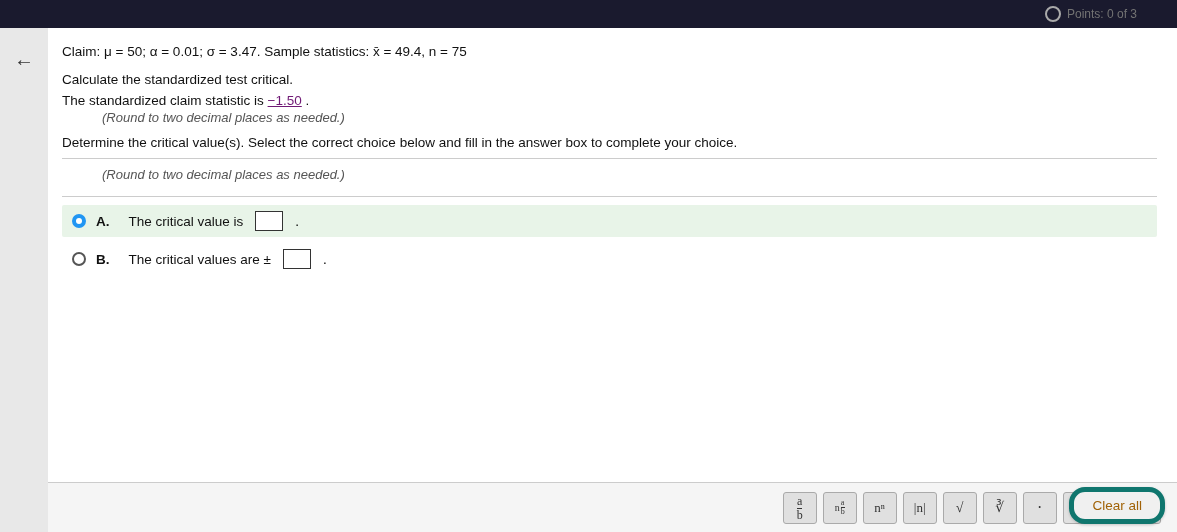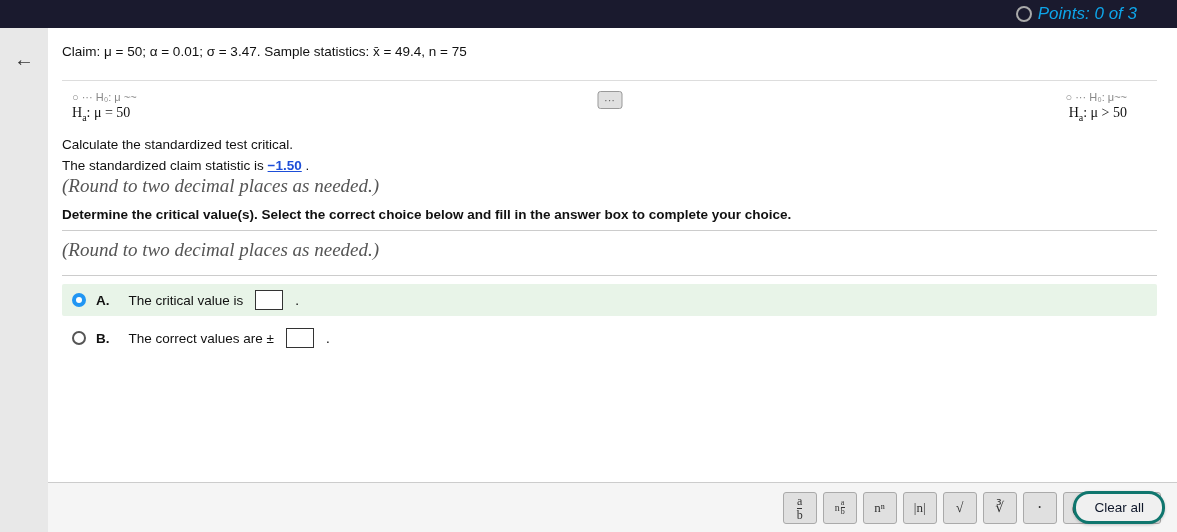--- a/index.html
+++ b/index.html
@@ -19,24 +19,23 @@
       left: 0;
       height: 28px;
       background: #1a1a2e;
       display: flex;
       align-items: center;
       justify-content: flex-end;
       padding-right: 40px;
     }
 
     .points-label {
-      color: #0ea5e9;
-      font-size: 17px;
-      font-family: Arial, sans-serif;
-      font-style: italic;
+      color: #737373;
+      font-size: 12px;
+      font-family: Arial, sans-serif;
     }
 
     .circle-icon {
       width: 16px;
       height: 16px;
       border: 2px solid #aaa;
       border-radius: 50%;
       display: inline-flex;
       align-items: center;
       justify-content: center;
@@ -84,21 +83,21 @@
       color: #111;
       line-height: 1.5;
       margin-bottom: 6px;
       font-family: Arial, sans-serif;
     }
 
     .claim-text {
       font-size: 13.5px;
       color: #111;
       line-height: 1.5;
-      margin-bottom: 18px;
+      margin-bottom: 10px;
       font-family: Arial, sans-serif;
     }
 
     .hypothesis-section {
       display: flex;
       flex-direction: row;
       align-items: flex-start;
       margin-bottom: 14px;
       border-top: 1px solid #ddd;
       padding-top: 10px;
@@ -159,40 +158,40 @@
     }
 
     .stat-row {
       font-size: 13.5px;
       color: #111;
       margin-bottom: 2px;
       font-family: Arial, sans-serif;
     }
 
     .stat-value {
-      color: #1d4ed8;
-      font-weight: bold;
+      color: #701a75;
+      font-weight: normal;
       font-family: Arial, sans-serif;
       text-decoration: underline;
     }
 
     .italic-note {
       font-style: italic;
       color: #555;
-      font-size: 19px;
-      font-family: Liberation Serif, serif;
+      font-size: 13px;
+      font-family: Liberation Sans, sans-serif;
       margin-bottom: 10px;
+      margin-left: 40px;
     }
 
     .critical-section-label {
       font-size: 13.5px;
       color: #111;
       font-family: Arial, sans-serif;
       margin-bottom: 4px;
-      font-weight: bold;
     }
 
     .divider {
       border: none;
       border-top: 1px solid #ccc;
       margin: 4px 0 8px 0;
     }
 
     .option-row {
       display: flex;
@@ -309,26 +308,26 @@
       font-size: 13px;
       color: #333;
       font-family: Arial, sans-serif;
     }
 
     .clear-all-btn {
       position: absolute;
       bottom: 8px;
       right: 12px;
       background: #f0f0f0;
-      border: 3px solid #0f766e;
+      border: 5px solid #0f766e;
       border-radius: 16px;
       padding: 6px 18px;
       font-size: 13.5px;
       font-family: Arial, sans-serif;
-      color: #0f172a;
+      color: #a16207;
       cursor: pointer;
       box-shadow: 0 1px 3px rgba(0,0,0,0.2);
     }
 
     sub, sup {
       font-size: 10px;
     }
   </style>
 </head>
 <body>
@@ -343,43 +342,20 @@
   <div class="left-arrow-col">
     <span class="back-arrow">←</span>
   </div>
 
   <div class="content-area">
 
     <div class="claim-text">
       Claim: μ = 50; α = 0.01; σ = 3.47. Sample statistics: x̄ = 49.4, n = 75
     </div>
 
-    <div class="hypothesis-section">
-      <div class="hyp-left">
-        <div class="hyp-radio-row">
-          <span style="font-size:11px;color:#888;">○ ··· H₀: μ ~~</span>
-        </div>
-        <div class="hyp-main">
-          H<sub>a</sub>: μ = 50
-        </div>
-      </div>
-
-      <div class="expand-btn">
-        <span>···</span>
-      </div>
-
-      <div class="hyp-right">
-        <div class="hyp-radio-row">
-          <span style="font-size:11px;color:#888;">○ ··· H₀: μ~~</span>
-        </div>
-        <div class="hyp-main">
-          H<sub>a</sub>: μ &gt; 50
-        </div>
-      </div>
-    </div>
 
     <div class="section-label">Calculate the standardized test critical.</div>
 
     <div class="stat-row">
       <span>The standardized claim statistic is</span>
       <span class="stat-value">−1.50</span>
       <span>.</span>
     </div>
     <div class="italic-note">(Round to two decimal places as needed.)</div>
 
@@ -392,21 +368,21 @@
       <div class="radio-filled"></div>
       <span class="option-label">A.</span>
       <span class="option-text">The critical value is</span>
       <span class="answer-box"></span>
       <span style="font-family:Arial,sans-serif;font-size:13.5px;">.</span>
     </div>
 
     <div class="option-row-b">
       <div class="radio-empty"></div>
       <span class="option-label">B.</span>
-      <span class="option-text">The correct values are ±</span>
+      <span class="option-text">The critical values are ±</span>
       <span class="answer-box"></span>
       <span style="font-family:Arial,sans-serif;font-size:13.5px;">.</span>
     </div>
 
     <div class="bottom-toolbar">
       <div class="toolbar-btn">
         <span style="font-size:12px;display:flex;flex-direction:column;align-items:center;line-height:1;">
             <span style="border-bottom:1px solid #333;padding-bottom:1px;">a</span>
             <span>b</span>
           </span>

